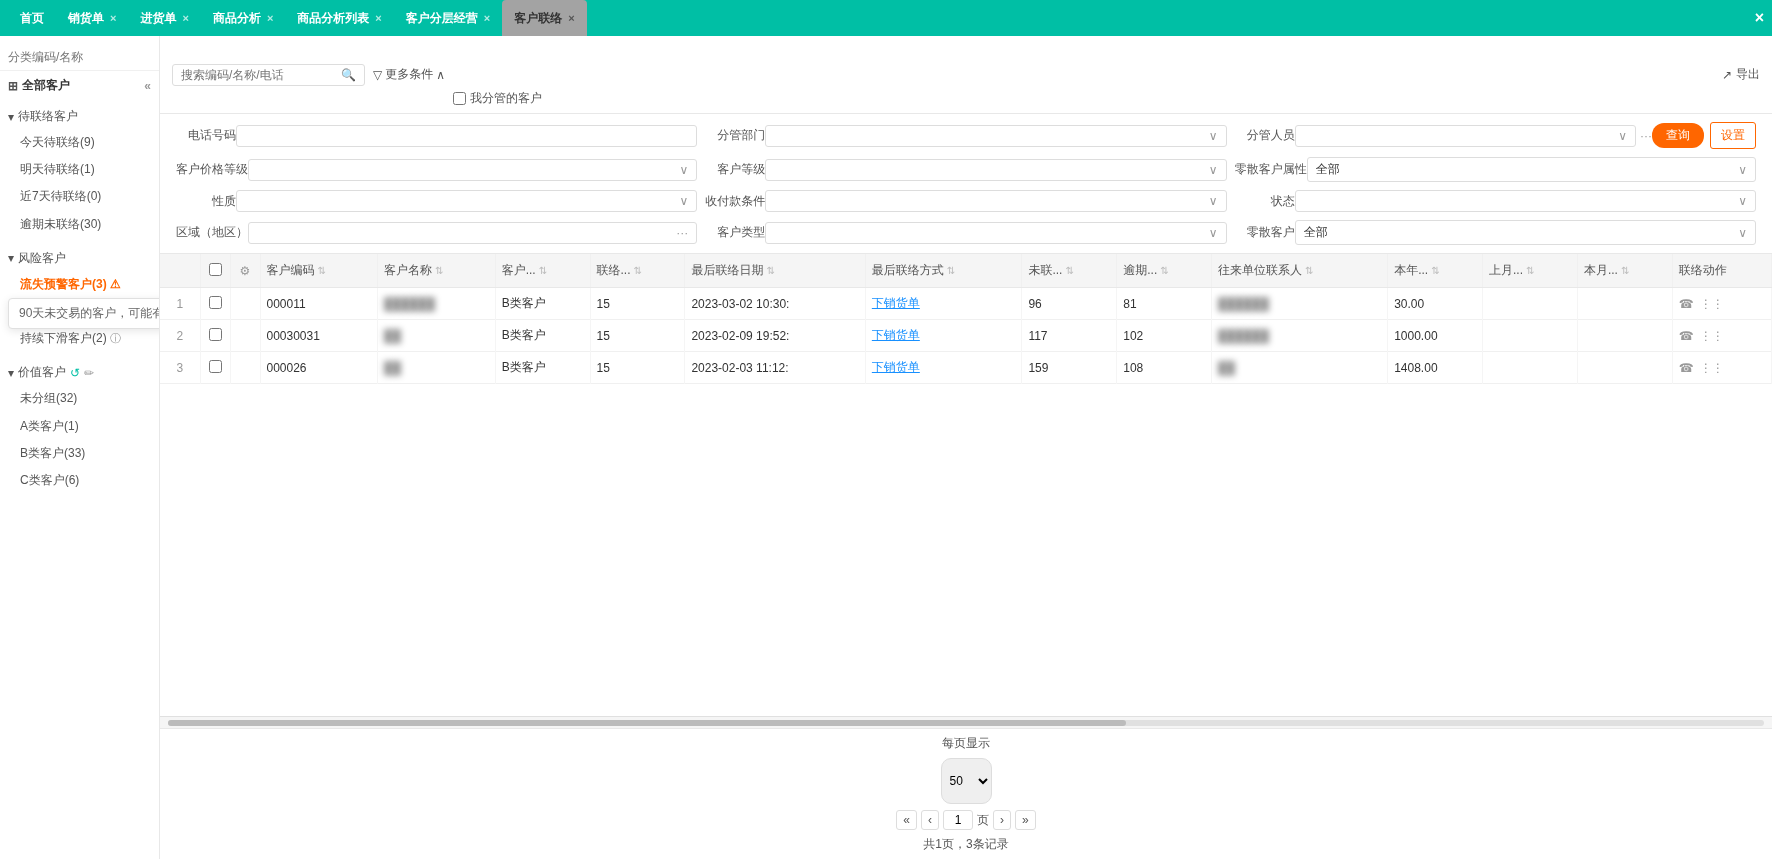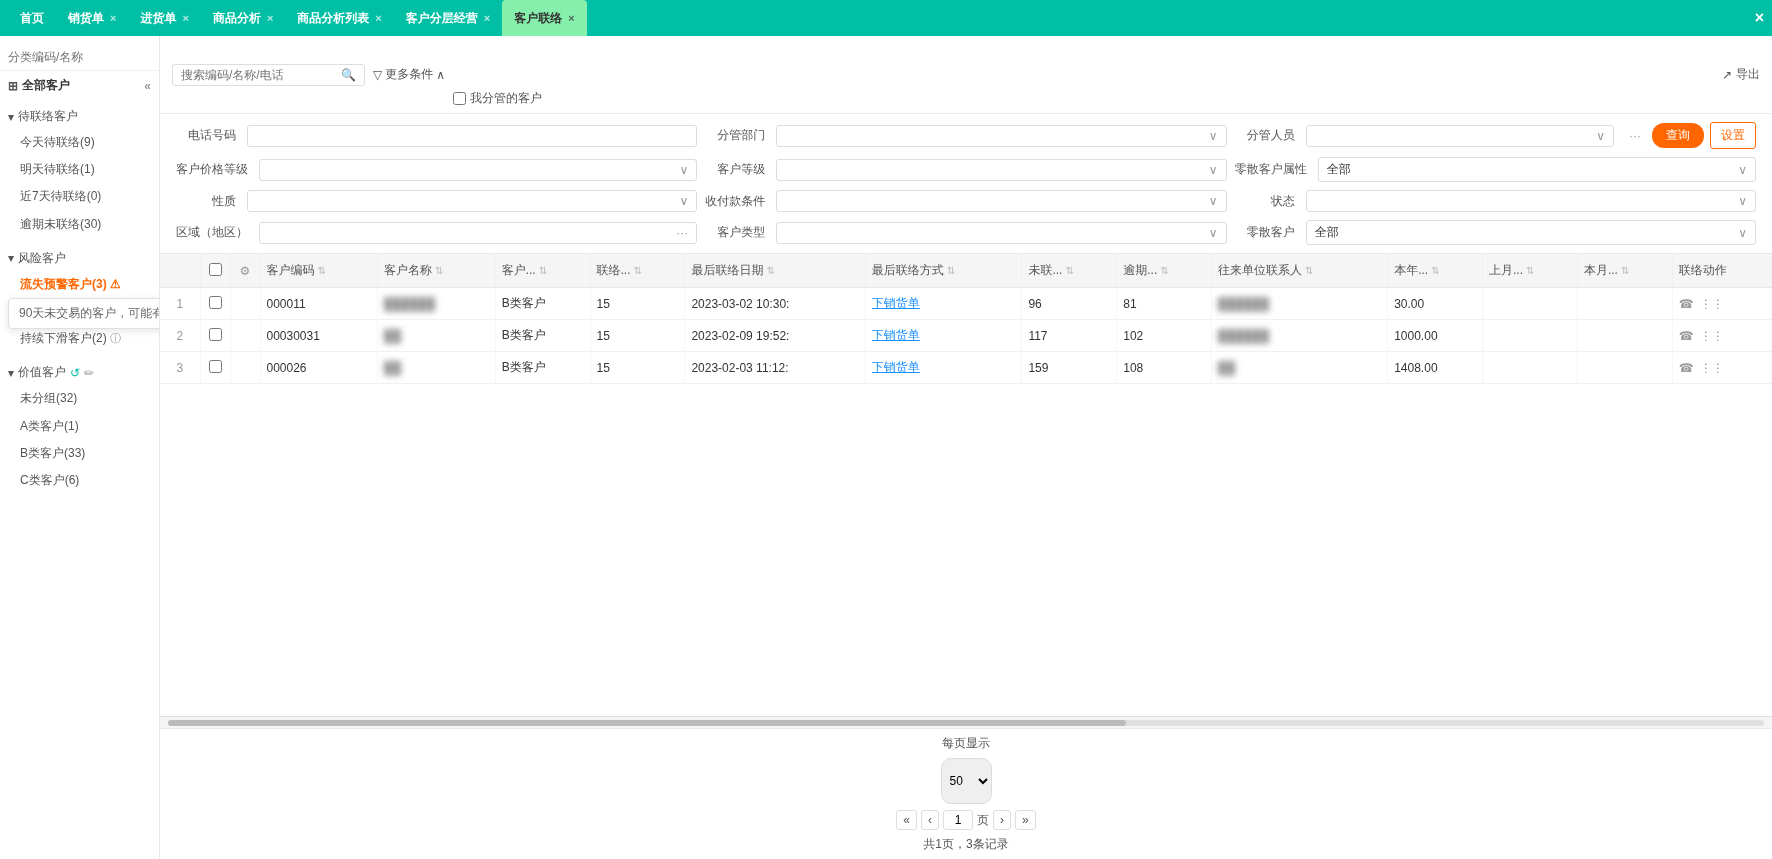--- a/index.html
+++ b/index.html
@@ -2,21 +2,21 @@
 <html><head>
   <meta charset="utf-8">
   <style>
     * { box-sizing: border-box; margin: 0; padding: 0; font-family: 'Microsoft YaHei', Arial, sans-serif; font-size: 12px; }
     body { background: #f5f5f5; overflow: hidden; width: 1772px; height: 859px; }
     
     
     .top-nav { display: flex; align-items: center; background: #00bfa5; height: 36px; padding: 0 8px; font-weight: bold; }
     .nav-tab { display: flex; align-items: center; padding: 0 12px; height: 36px; color: #fff; cursor: pointer; font-size: 13px; white-space: nowrap; }
     .nav-tab.home { background: transparent; }
-    .nav-tab.active { background: #86efac; color: #333; border-radius: 4px 4px 0 0; }
+    .nav-tab.active { background: #a3a3a3; color: #333; border-radius: 4px 4px 0 0; }
     .nav-tab .close-x { margin-left: 6px; font-size: 11px; opacity: 0.7; }
     .nav-close { margin-left: auto; color: #fff; cursor: pointer; font-size: 16px; }
 
     
     .main-layout { display: flex; height: calc(859px - 36px); }
 
     
     .sidebar { width: 160px; background: #fff; border-right: 1px solid #e8e8e8; overflow-y: auto; flex-shrink: 0; padding: 8px 0; }
     .sidebar-search { display: flex; align-items: center; padding: 6px 8px; border-bottom: 1px solid #f0f0f0; }
     .sidebar-search input { border: none; outline: none; font-size: 12px; flex: 1; color: #999; }
@@ -38,21 +38,21 @@
     .filter-bar { background: #fff; border-bottom: 1px solid #e8e8e8; padding: 6px 12px; display: flex; align-items: center; gap: 8px; }
     .filter-search { display: flex; align-items: center; border: 1px solid #ddd; border-radius: 3px; padding: 3px 8px; background: #fff; }
     .filter-search input { border: none; outline: none; font-size: 12px; color: #999; width: 160px; }
     .filter-search .search-btn { color: #ff6600; cursor: pointer; }
     .filter-more { display: flex; align-items: center; color: #555; cursor: pointer; gap: 3px; }
     .filter-check { display: flex; align-items: center; gap: 4px; color: #555; cursor: pointer; margin-top: 48px; }
     .export-btn { margin-left: auto; display: flex; align-items: center; gap: 4px; color: #555; cursor: pointer; }
 
     
     .filter-panel { background: #fff; border-bottom: 1px solid #e8e8e8; padding: 8px 16px; display: grid; grid-template-columns: 1fr 1fr 1fr; gap: 8px; }
-    .filter-row { display: flex; align-items: center; gap: 11px; }
+    .filter-row { display: flex; align-items: center; gap: 0; }
     .filter-label { color: #555; white-space: nowrap; min-width: 60px; text-align: right; }
     .filter-input { flex: 1; border: 1px solid #ddd; border-radius: 3px; padding: 3px 8px; font-size: 12px; outline: none; color: #333; }
     .filter-select { flex: 1; border: 1px solid #ddd; border-radius: 3px; padding: 3px 8px; font-size: 12px; outline: none; color: #333; display: flex; align-items: center; justify-content: space-between; cursor: pointer; background: #fff; }
     .filter-select .arrow-down { color: #999; }
     .filter-btn-group { display: flex; gap: 6px; align-items: center; }
     .btn-query { background: #ff6600; color: #fff; border: none; border-radius: 12px; padding: 4px 14px; cursor: pointer; font-size: 12px; }
     .btn-settings { background: #fff; color: #ff6600; border: 1px solid #ff6600; border-radius: 3px; padding: 4px 10px; cursor: pointer; font-size: 12px; }
     .more-dots { color: #999; cursor: pointer; margin-left: 4px; }
 
     

